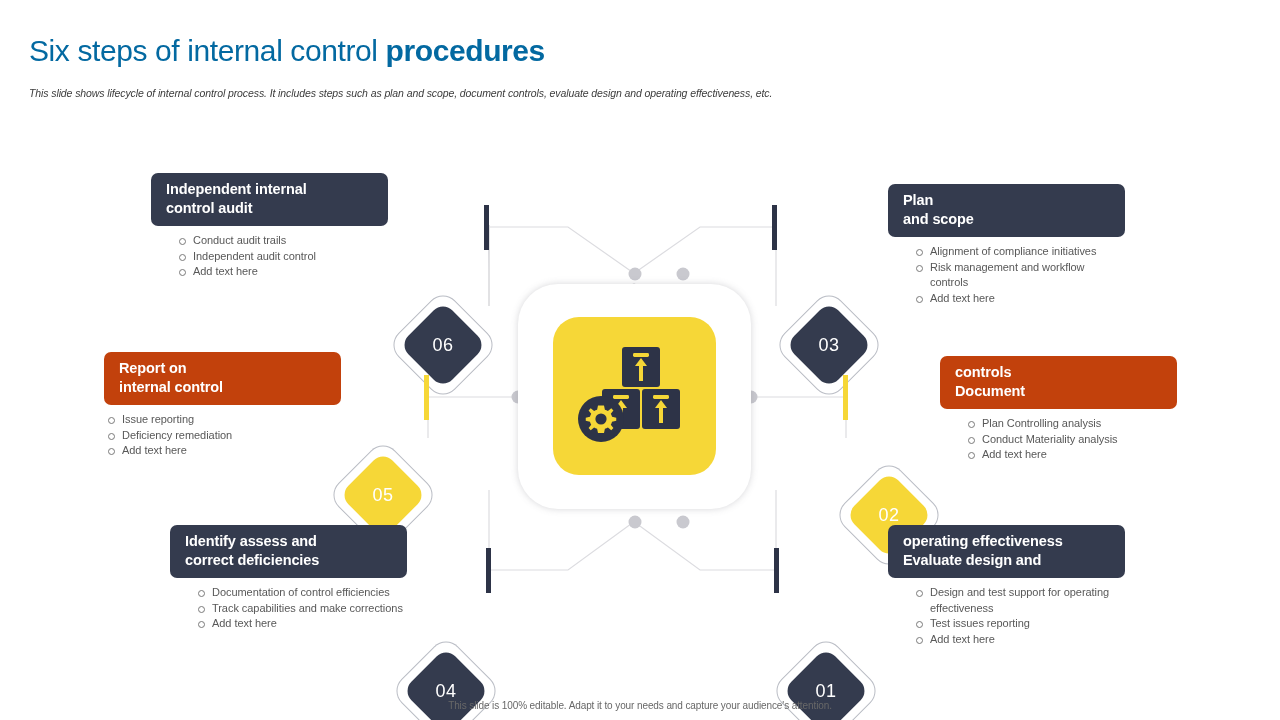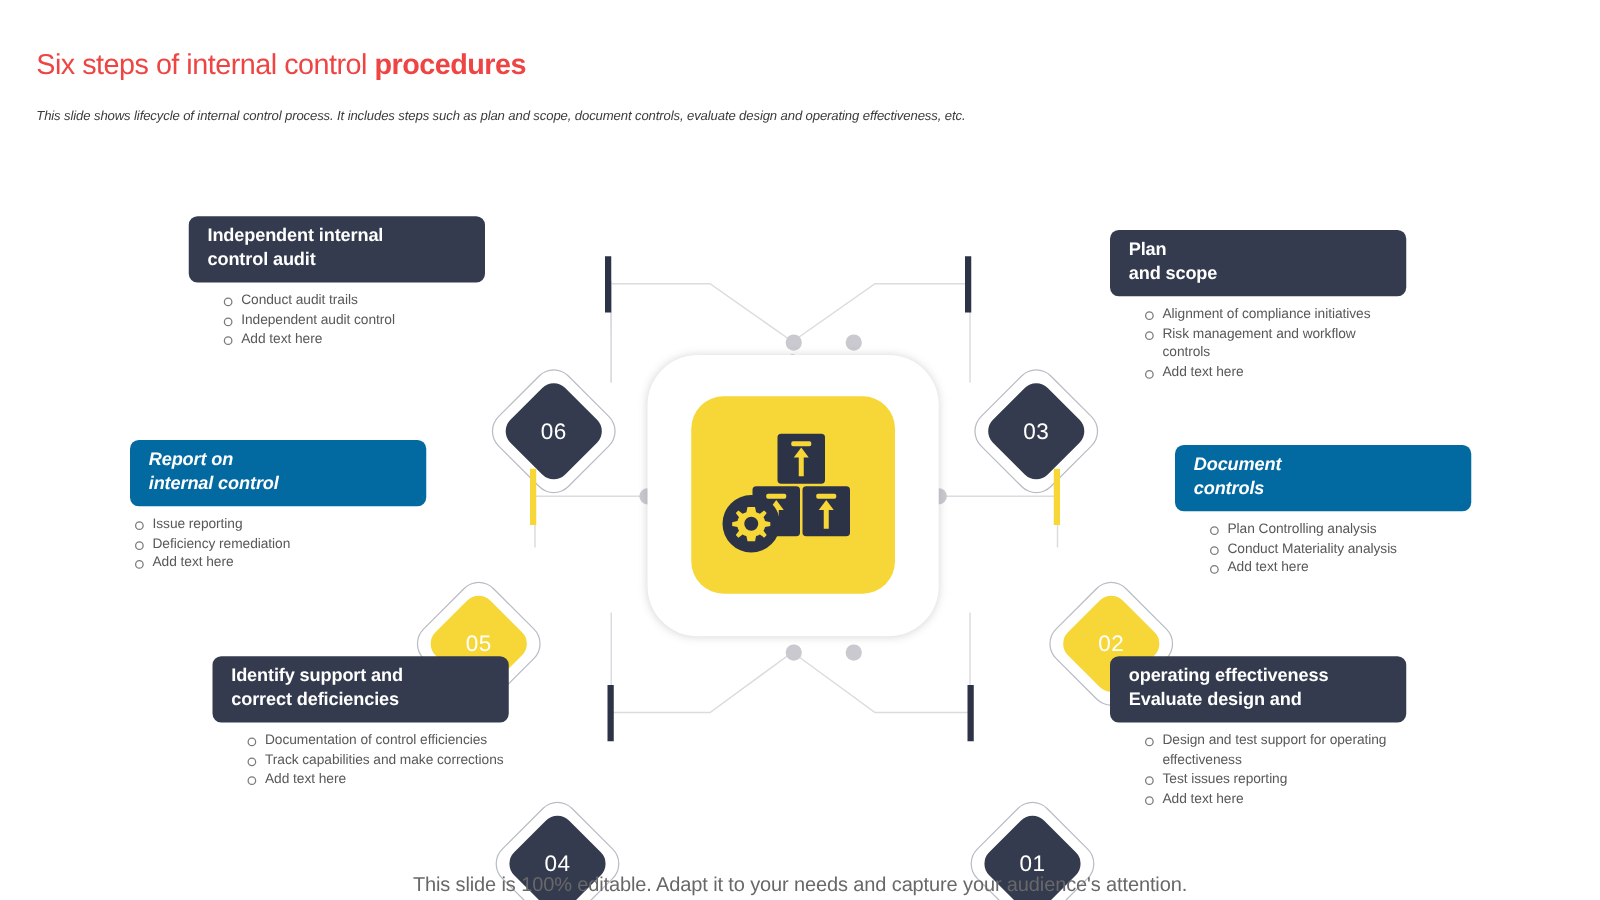--- a/index.html
+++ b/index.html
@@ -7,41 +7,41 @@
   body {
     font-family:"Liberation Sans", sans-serif;
     background:#ffffff;
     position:relative;
     overflow:hidden;
   }
 
   
   #slide-title {
     position:absolute; left:29px; top:30px;
-    font-size:23px; line-height:42px;
+    font-size:30px; line-height:42px;
     letter-spacing:-0.4px;
-    color:#ef4444;
+    color:#0369a1;
     font-weight:400;
     white-space:nowrap;
   }
   #slide-title .bold { font-weight:700; }
   #slide-subtitle {
     position:absolute; left:29px; top:86px;
     font-size:10.5px; line-height:14px;
     color:#3b3b3b;
     white-space:nowrap;
     letter-spacing:-0.1px;
     font-style:italic;
   }
 
   
   #slide-footer {
     position:absolute; left:0; top:700px; width:1280px;
     text-align:center;
-    font-size:16px; color:#686868;
+    font-size:10px; color:#686868;
     letter-spacing:-0.1px;
   }
 
   
   #diagram { position:absolute; left:0; top:120px; width:1280px; height:560px; }
   #connectors { position:absolute; left:0; top:0; width:1280px; height:560px; }
 
   
   .center-outer {
     position:absolute; left:518px; top:164px;
@@ -90,21 +90,21 @@
 
   
   .block { position:absolute; }
   .block .cap {
     border-radius:7px;
     padding:7px 0 8px 15px;
     font-size:14.5px; font-weight:700; line-height:19px;
     letter-spacing:-0.1px;
   }
   .block.navy  .cap { background:#343B4E; color:#ffffff; }
-  .block.yellow .cap { background:#0369a1; color:#ffffff;font-style:italic; }
+  .block.yellow .cap { background:#c2410c; color:#ffffff; }
   .block ul { list-style:none; margin-top:7px; }
   .block li {
     position:relative;
     font-size:11px; line-height:15.5px;
     color:#585858;
     padding-left:18px;
     letter-spacing:-0.05px;
   }
   .block li::before {
     content:"";
@@ -199,21 +199,21 @@
   </div>
   <div class="accent-bar navy" style="left:484px; top:85px;"></div>
 
   <div class="diamond navy" style="left:790px; top:186px;">
     <div class="dm-outline"></div>
     <div class="dm-core"></div>
     <div class="dm-num">03</div>
   </div>
   <div class="accent-bar navy" style="left:772px; top:85px;"></div>
 
-  <div class="diamond yellow" style="left:344px; top:356px;text-align:center;">
+  <div class="diamond yellow" style="left:344px; top:336px;text-align:center;">
     <div class="dm-outline"></div>
     <div class="dm-core"></div>
     <div class="dm-num">05</div>
   </div>
   <div class="accent-bar yellow" style="left:424px; top:255px;"></div>
 
   <div class="diamond yellow" style="left:850px; top:356px;">
     <div class="dm-outline"></div>
     <div class="dm-core"></div>
     <div class="dm-num">02</div>
@@ -265,33 +265,33 @@
     </div>
     <ul>
       <li>Issue reporting</li>
       <li>Deficiency remediation</li>
       <li>Add text here</li>
     </ul>
   </div>
 
   <div class="block yellow" style="left:940px; top:236px; width:237px;">
     <div class="cap">
+      <div>controls</div>
       <div>Document</div>
-      <div>controls</div>
     </div>
     <ul class="indent">
       <li>Plan Controlling analysis</li>
       <li>Conduct Materiality analysis</li>
       <li>Add text here</li>
     </ul>
   </div>
 
   <div class="block navy" style="left:170px; top:405px; width:237px;">
     <div class="cap">
-      <div>Identify support and</div>
+      <div>Identify assess and</div>
       <div>correct deficiencies</div>
     </div>
     <ul class="indent">
       <li>Documentation of control efficiencies</li>
       <li>Track capabilities and make corrections</li>
       <li>Add text here</li>
     </ul>
   </div>
 
   <div class="block navy" style="left:888px; top:405px; width:237px;">

